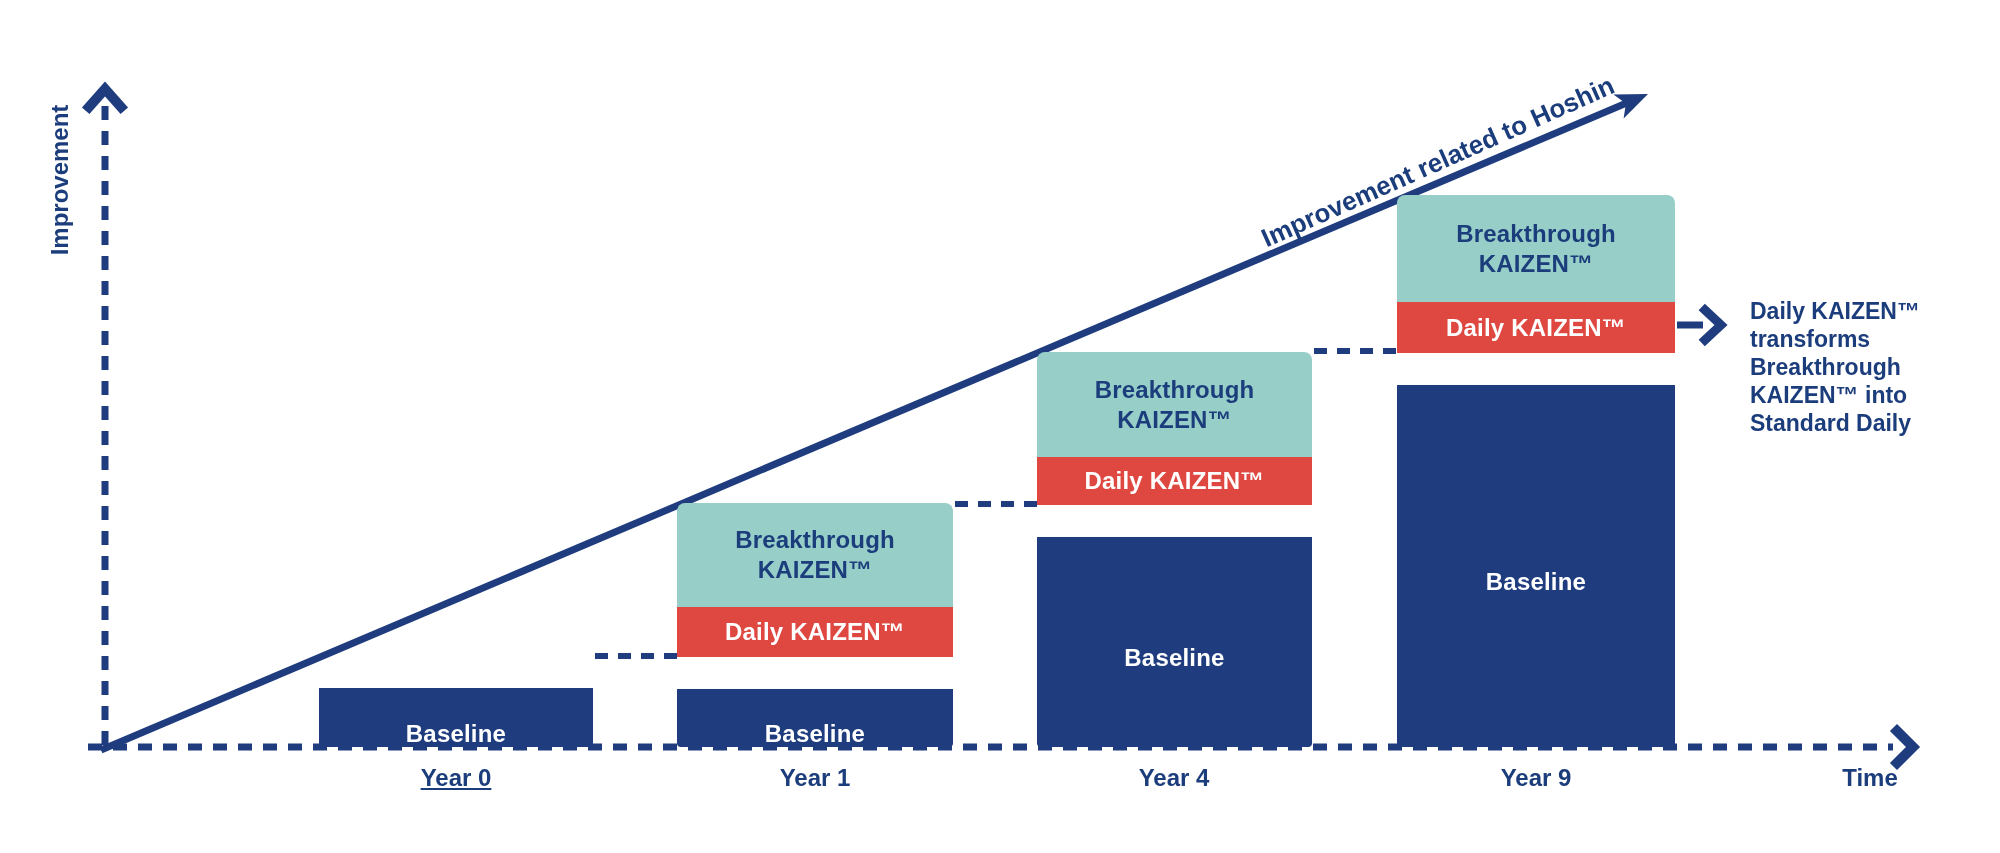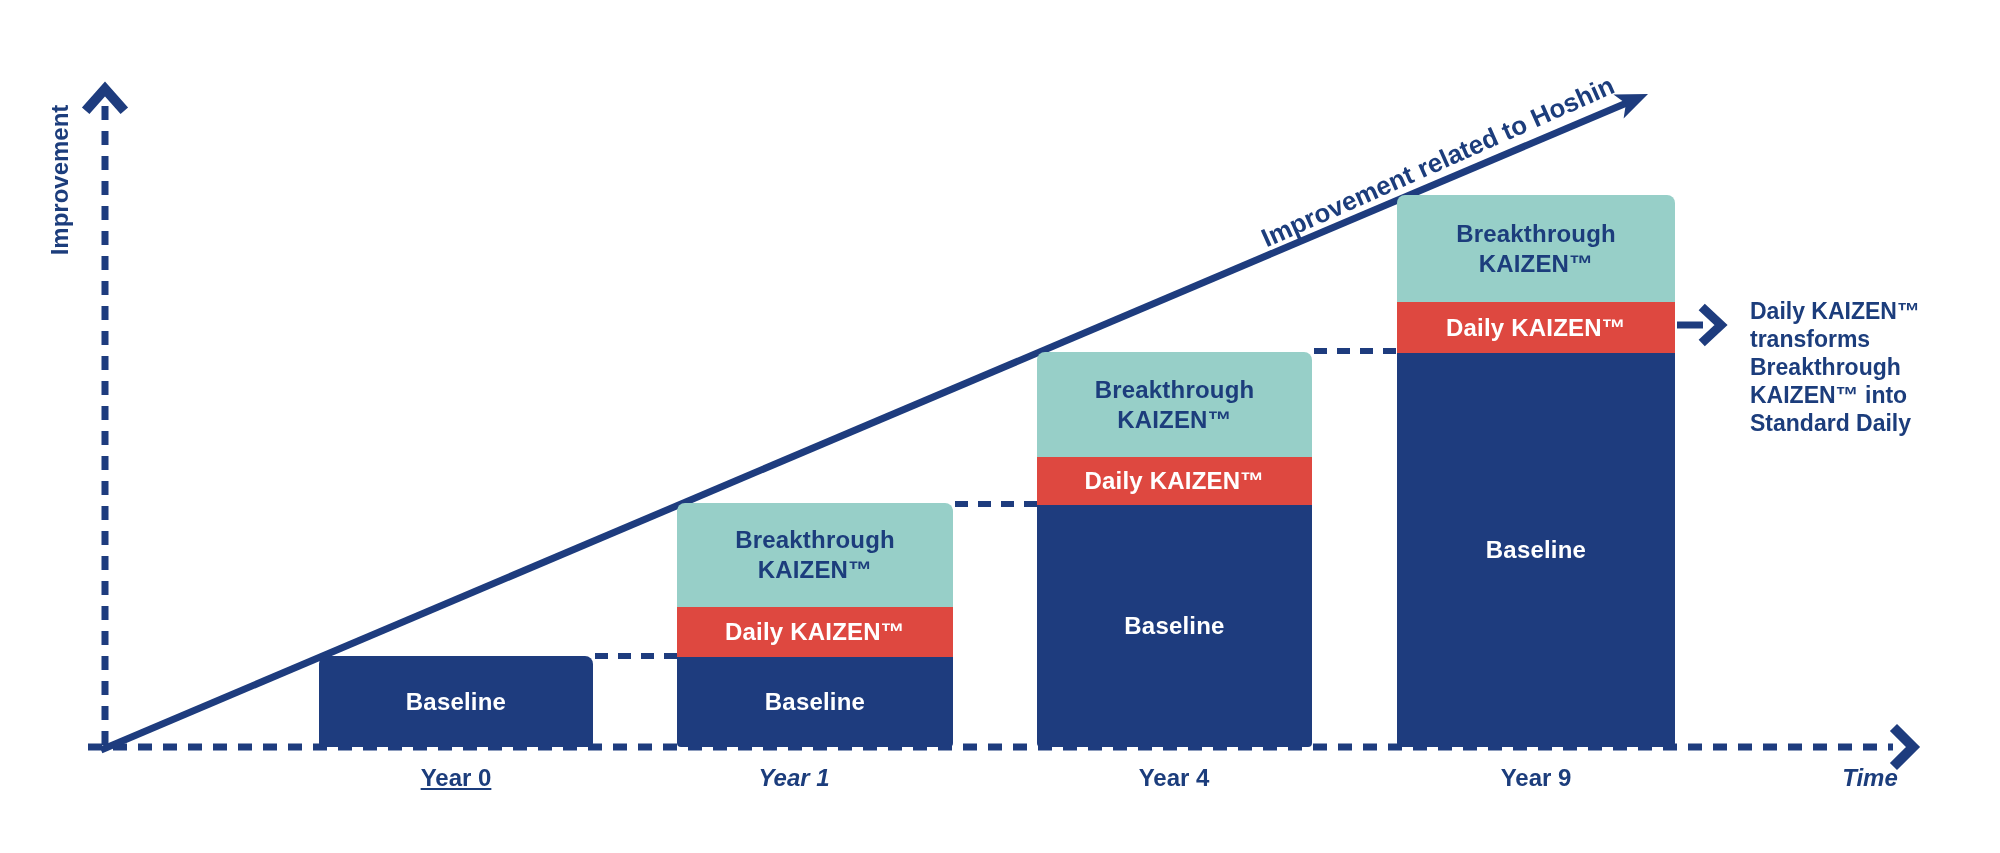--- a/index.html
+++ b/index.html
@@ -14,21 +14,21 @@
   .solid-line { stroke:var(--navy,#1e3c7e); stroke-width:7; fill:none; }
   .chevron    { stroke:var(--navy,#1e3c7e); stroke-width:10; fill:none; stroke-linecap:square; }
   .chevron-sm { stroke:var(--navy,#1e3c7e); stroke-width:9;  fill:none; stroke-linecap:square; }
   .fill-navy  { fill:var(--navy,#1e3c7e); stroke:none; }
 
   .bar { position:absolute; border-radius:8px 8px 4px 4px; overflow:hidden; }
   .seg { position:absolute; left:0; right:0; display:flex; flex-direction:column;
          align-items:center; justify-content:center; text-align:center; }
   .seg.teal { background:var(--teal,#97cfc8); }
   .seg.red  { background:var(--red,#de4840); }
-  .seg.blue { background:var(--navy,#1e3c7e); }
+  .seg.blue { background:var(--navy,#1e3c7e);margin-top:32px; }
 
   .seg-label-white { color:var(--white,#ffffff); font-weight:700; font-size:24px; letter-spacing:0.2px; }
   .seg-label-navy  { color:var(--navy_text,#1c3d7c); font-weight:700; font-size:24px; line-height:30px; letter-spacing:0.2px; }
 
   .tick { position:absolute; top:764px; transform:translateX(-50%); color:var(--navy_text,#1c3d7c);
           font-weight:700; font-size:24px; white-space:nowrap; }
   .ylabel { position:absolute; left:60px; top:180px; transform:translate(-50%,-50%) rotate(-90deg);
             color:var(--navy_text,#1c3d7c); font-weight:700; font-size:24px; white-space:nowrap; }
   .diag-label { position:absolute; left:1438px; top:162px; transform:translate(-50%,-50%) rotate(-24deg);
             color:var(--navy_text,#1c3d7c); font-weight:700; font-size:26px; white-space:nowrap; }
@@ -107,24 +107,24 @@
     </div>
     <div class="seg red" style="top:107px; height:51px;">
       <span class="seg-label-white">Daily KAIZEN™</span>
     </div>
     <div class="seg blue" style="top:158px; height:394px;">
       <span class="seg-label-white">Baseline</span>
     </div>
   </div>
 
   <div class="tick" style="left:456px;text-decoration:underline;">Year 0</div>
-  <div class="tick" style="left:794px;font-style:italic;">Year 1</div>
+  <div class="tick" style="left:815px;">Year 1</div>
   <div class="tick" style="left:1174px;">Year 4</div>
   <div class="tick" style="left:1536px;">Year 9</div>
-  <div class="tick" style="left:1870px;font-style:italic;">Time</div>
+  <div class="tick" style="left:1870px;">Time</div>
 
   <div class="annotation">
     <div>Daily KAIZEN™</div>
     <div>transforms</div>
     <div>Breakthrough</div>
     <div>KAIZEN™ into</div>
     <div>Standard Daily</div>
   </div>
 
 </div>

